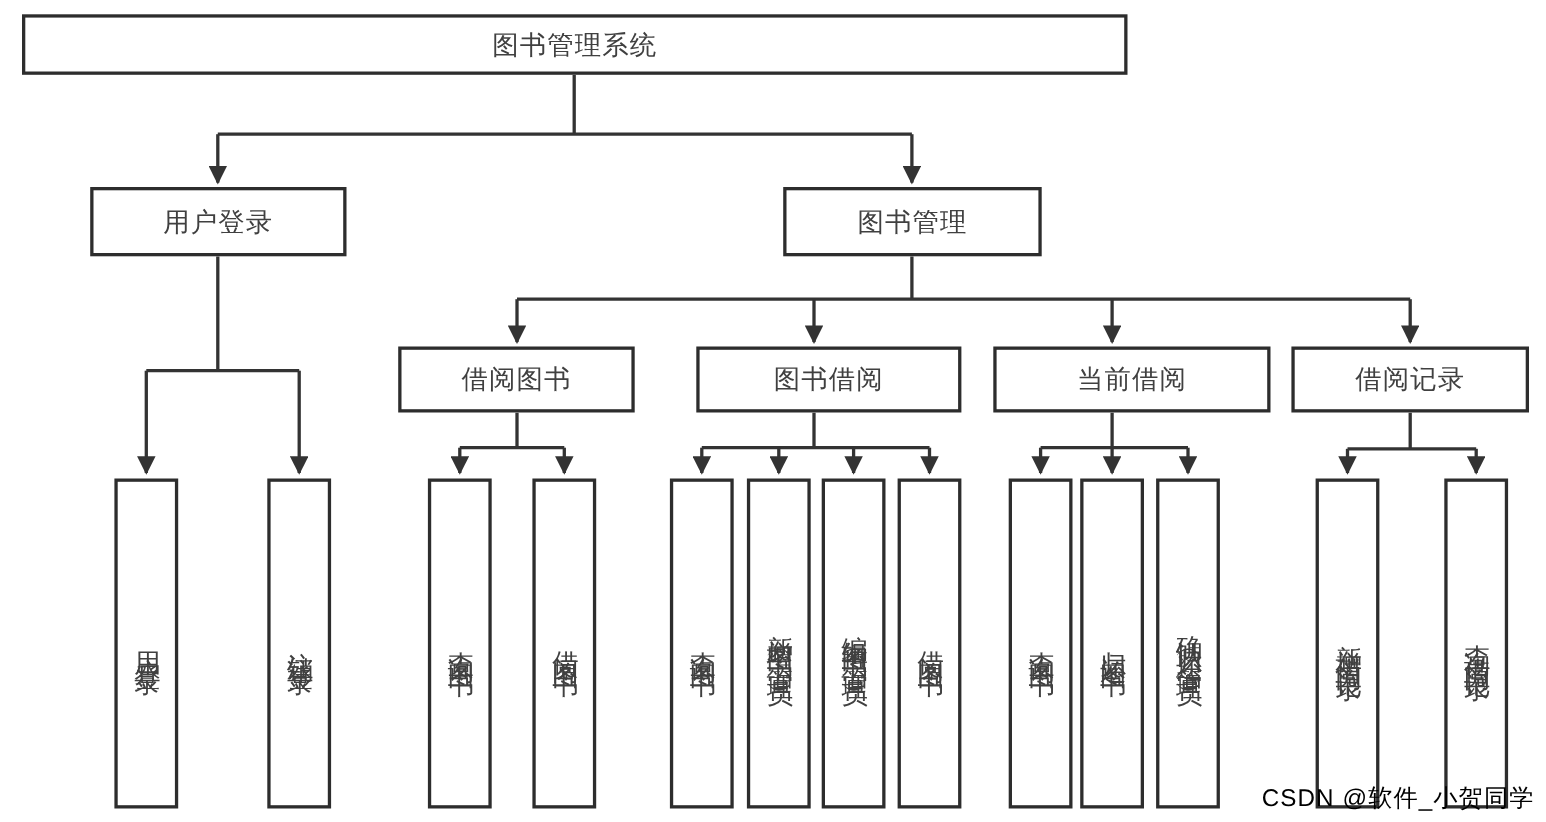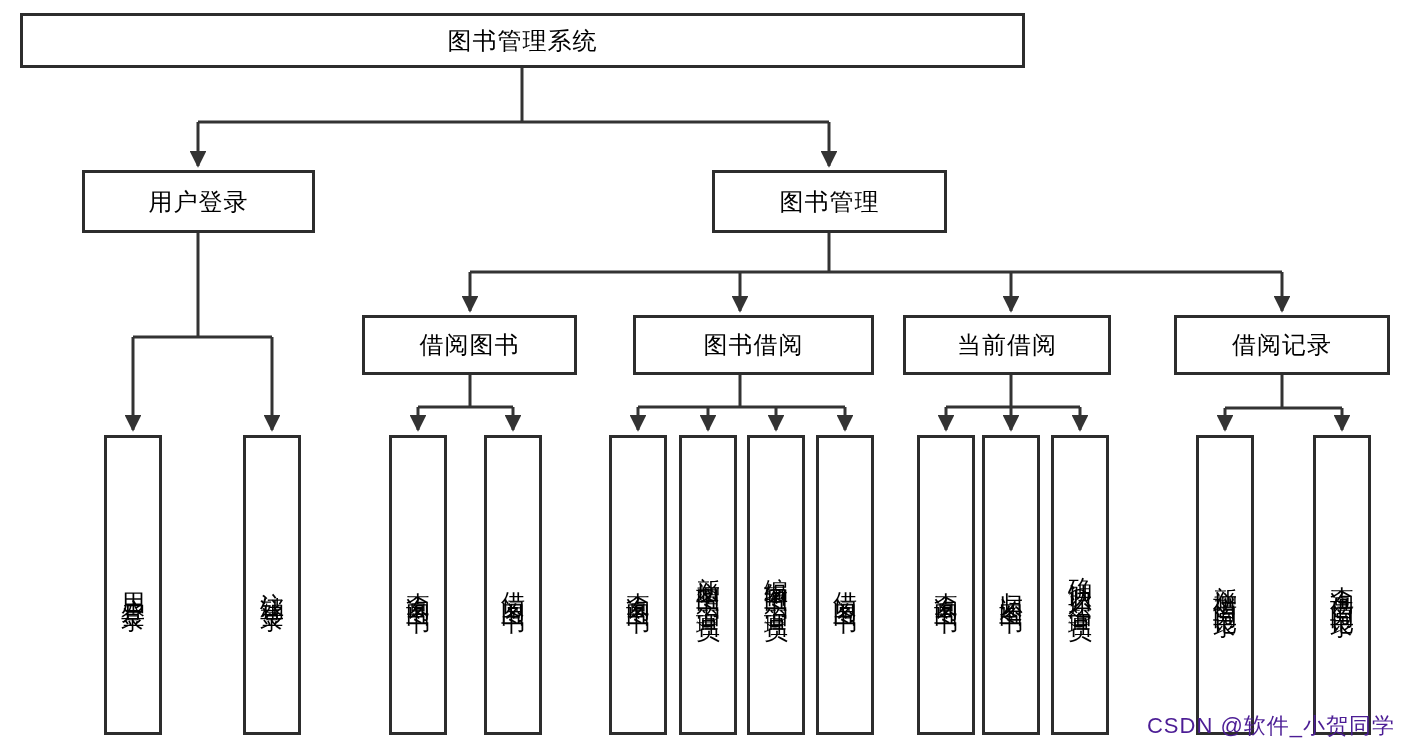--- a/index.html
+++ b/index.html
@@ -19,21 +19,21 @@
     position: absolute;
     left: 0;
     top: 0;
     z-index: 1;
   }
   .box {
     position: absolute;
     box-sizing: border-box;
     background: #ffffff;
     border: 3px solid #2d2d2d;
-    color: #000000;
+    color: #404040;
     display: flex;
     align-items: center;
     justify-content: center;
     font-size: 24px;
     letter-spacing: 1px;
     z-index: 2;
     white-space: nowrap;
   }
   .leaf {
     writing-mode: vertical-rl;
@@ -42,42 +42,42 @@
     font-size: 24px;
     white-space: normal;
     line-height: 1;
   }
   
   .b-root        { left: 20px;   top: 13px;  width: 1005px; height: 55px; }
   .b-user-login  { left: 82px;   top: 170px; width: 233px;  height: 63px; }
   .b-book-mgmt   { left: 712px;  top: 170px; width: 235px;  height: 63px; }
   .b-recommend   { left: 362px;  top: 315px; width: 215px;  height: 60px; }
   .b-borrow      { left: 633px;  top: 315px; width: 241px;  height: 60px; }
-  .b-current     { left: 903px;  top: 315px; width: 208px;  height: 60px; }
+  .b-current     { left: 903px;  top: 315px; width: 252px;  height: 60px; }
   .b-record      { left: 1174px; top: 315px; width: 216px;  height: 60px; }
   .leaf          { top: 435px;   width: 58px; height: 300px; }
   .l-user-login  { left: 104px; }
   .l-logout      { left: 243px; }
   .l-rec-query   { left: 389px; }
   .l-rec-borrow  { left: 484px; }
   .l-bor-query   { left: 609px; }
   .l-bor-add     { left: 679px; }
   .l-bor-edit    { left: 747px; }
   .l-bor-borrow  { left: 816px; }
   .l-cur-query   { left: 917px; }
   .l-cur-return  { left: 982px; }
   .l-cur-confirm { left: 1051px; }
   .l-log-add     { left: 1196px; }
   .l-log-query   { left: 1313px; }
   .watermark {
     position: absolute;
     right: 10px;
     bottom: 6px;
     font-size: 22px;
-    color: #4c1d95;
+    color: #000000;
     letter-spacing: 1px;
     z-index: 3;
     white-space: nowrap;
   }
 </style>
 </head>
 <body>
 
 <div class="stage">
 

